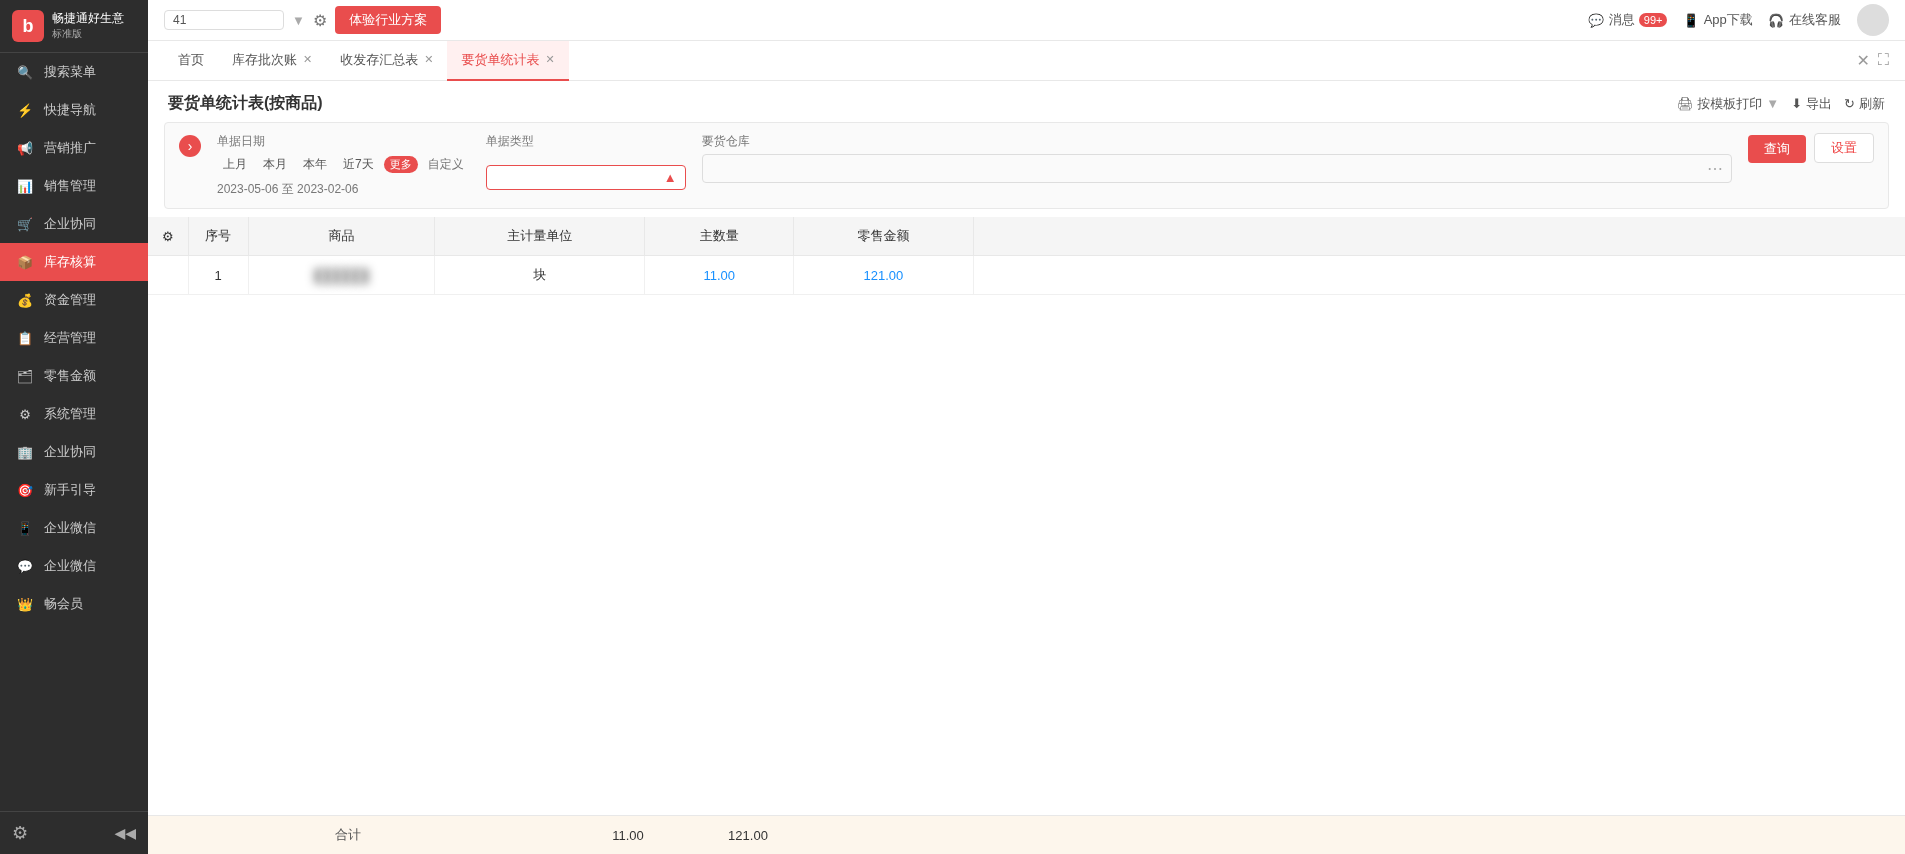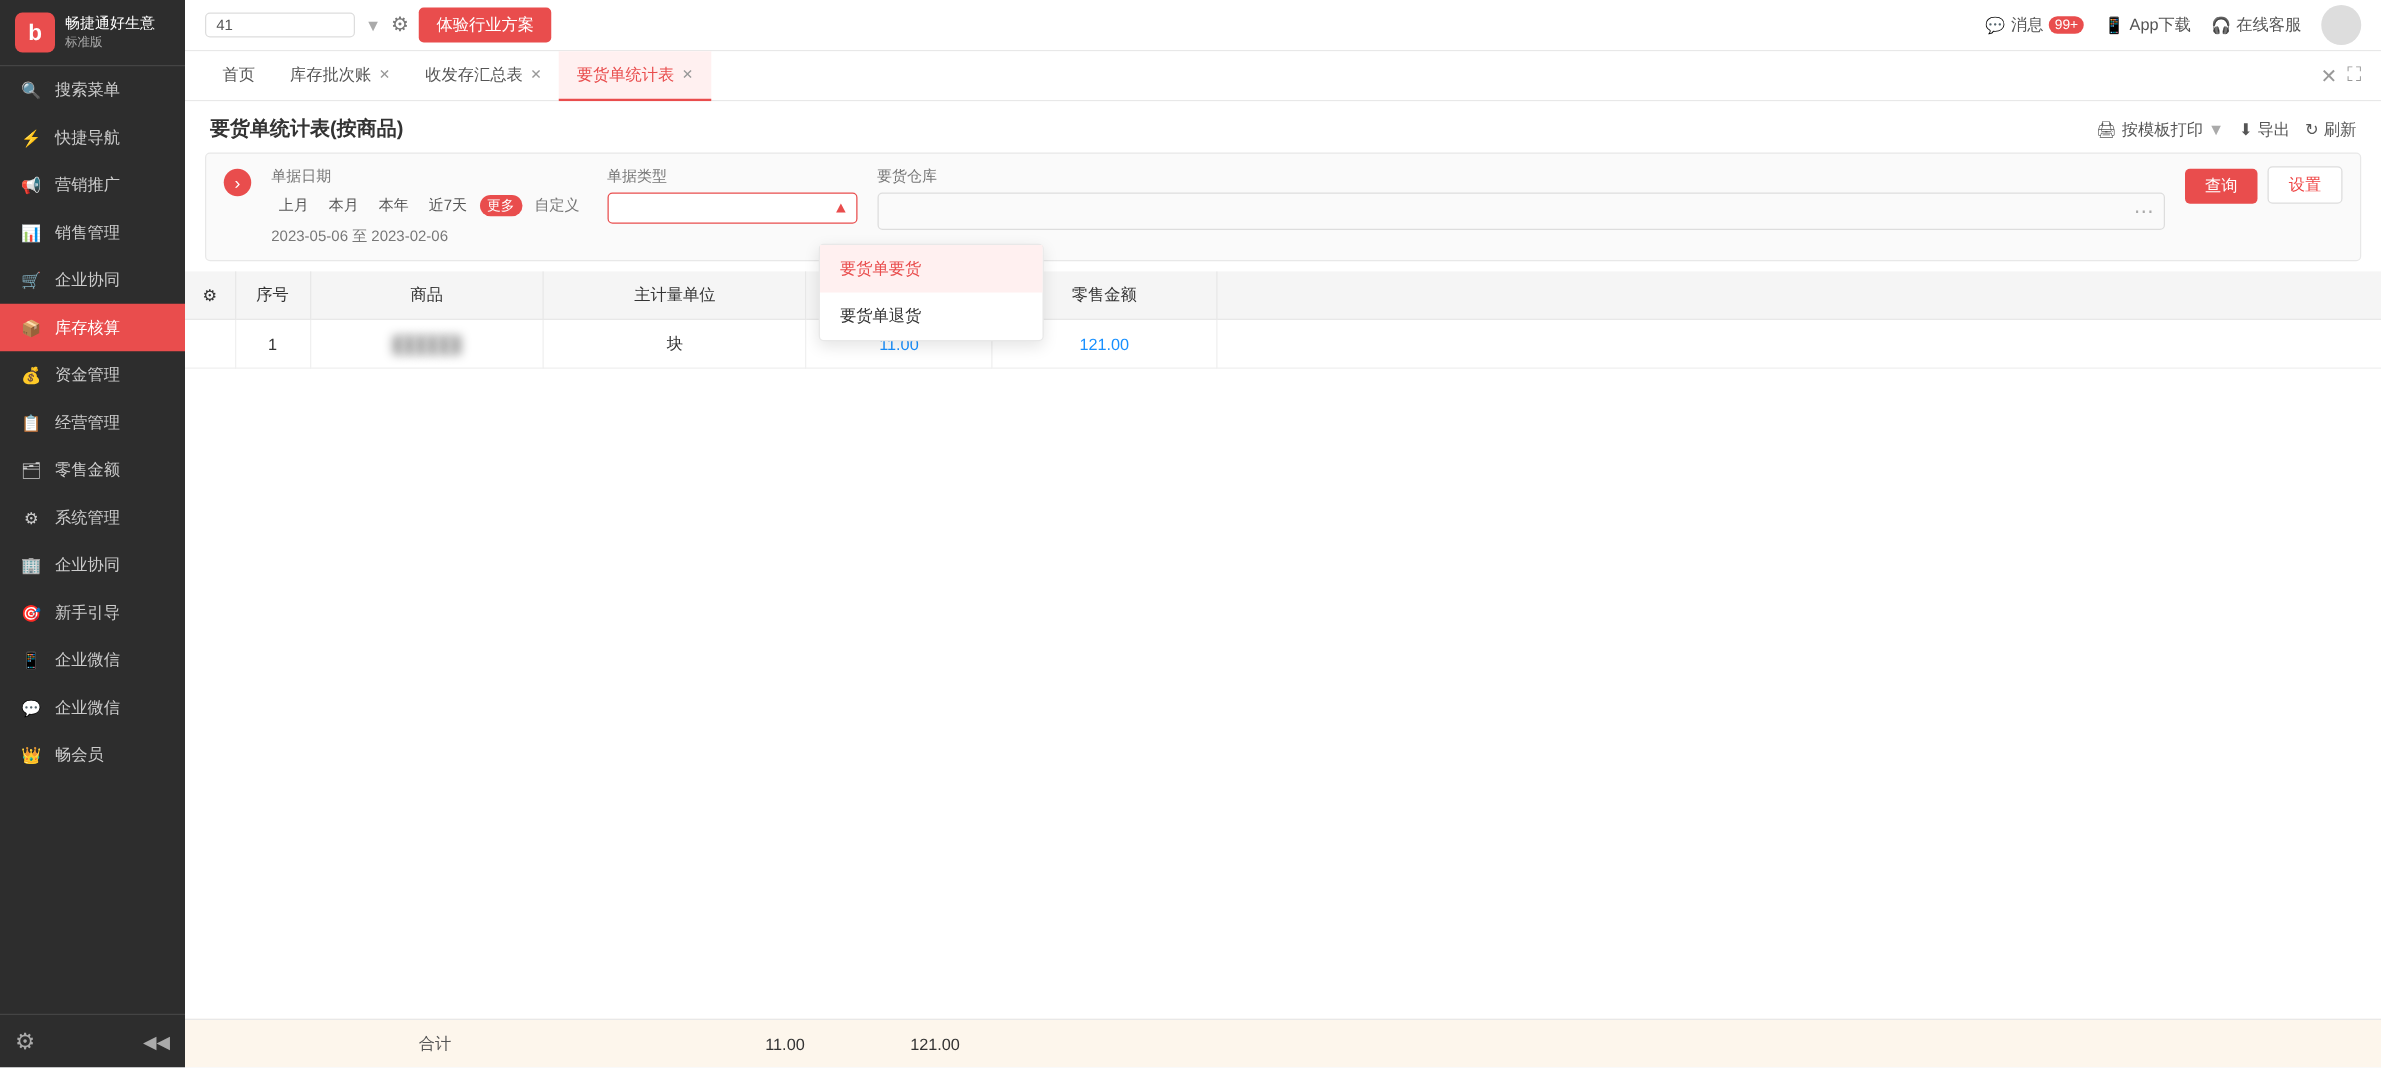--- a/index.html
+++ b/index.html
@@ -140,21 +140,21 @@
     .filter-label { font-size: 12px; color: #777; }
     .filter-dates { display: flex; align-items: center; gap: 4px; }
     .date-btn {
       padding: 2px 6px; border-radius: 3px; cursor: pointer; font-size: 12px;
       border: none; background: transparent; color: #555;
     }
     .date-btn.more { background: #e94d4d; color: white; border-radius: 10px; padding: 1px 6px; font-size: 11px; }
     .date-btn.custom { color: #777; }
     .date-range { font-size: 12px; color: #777; margin-top: 2px; }
 
-    .filter-type-group { display: flex; flex-direction: column; gap: 4px; min-width: 200px; position: relative; font-family: Liberation Mono, monospace; }
+    .filter-type-group { display: flex; flex-direction: column; gap: 15px; min-width: 200px; position: relative; }
     .filter-select {
       display: flex; align-items: center; justify-content: space-between;
       border: 1px solid #e94d4d; border-radius: 4px; padding: 4px 8px;
       cursor: pointer; background: white; min-width: 200px;
     }
     .filter-select-text { color: #333; font-size: 13px; }
 
     .filter-warehouse { display: flex; flex-direction: column; gap: 4px; flex: 1; }
     .filter-warehouse-input {
       border: 1px solid #ddd; border-radius: 4px; padding: 4px 8px;
@@ -397,24 +397,20 @@
             <span class="filter-warehouse-dots">⋯</span>
           </div>
         </div>
 
         <div class="filter-actions">
           <button class="btn-query">查询</button>
           <button class="btn-settings">设置</button>
         </div>
       </div>
 
-      <div class="dropdown-overlay">
-        <div class="dropdown-item selected">要货单要货</div>
-        <div class="dropdown-item">要货单退货</div>
-      </div>
     </div>
 
     <div class="table-wrap">
       <table>
         <thead>
           <tr>
             <th style="width:40px;">
               <span>⚙</span>
             </th>
             <th style="width:60px;">序号</th>

